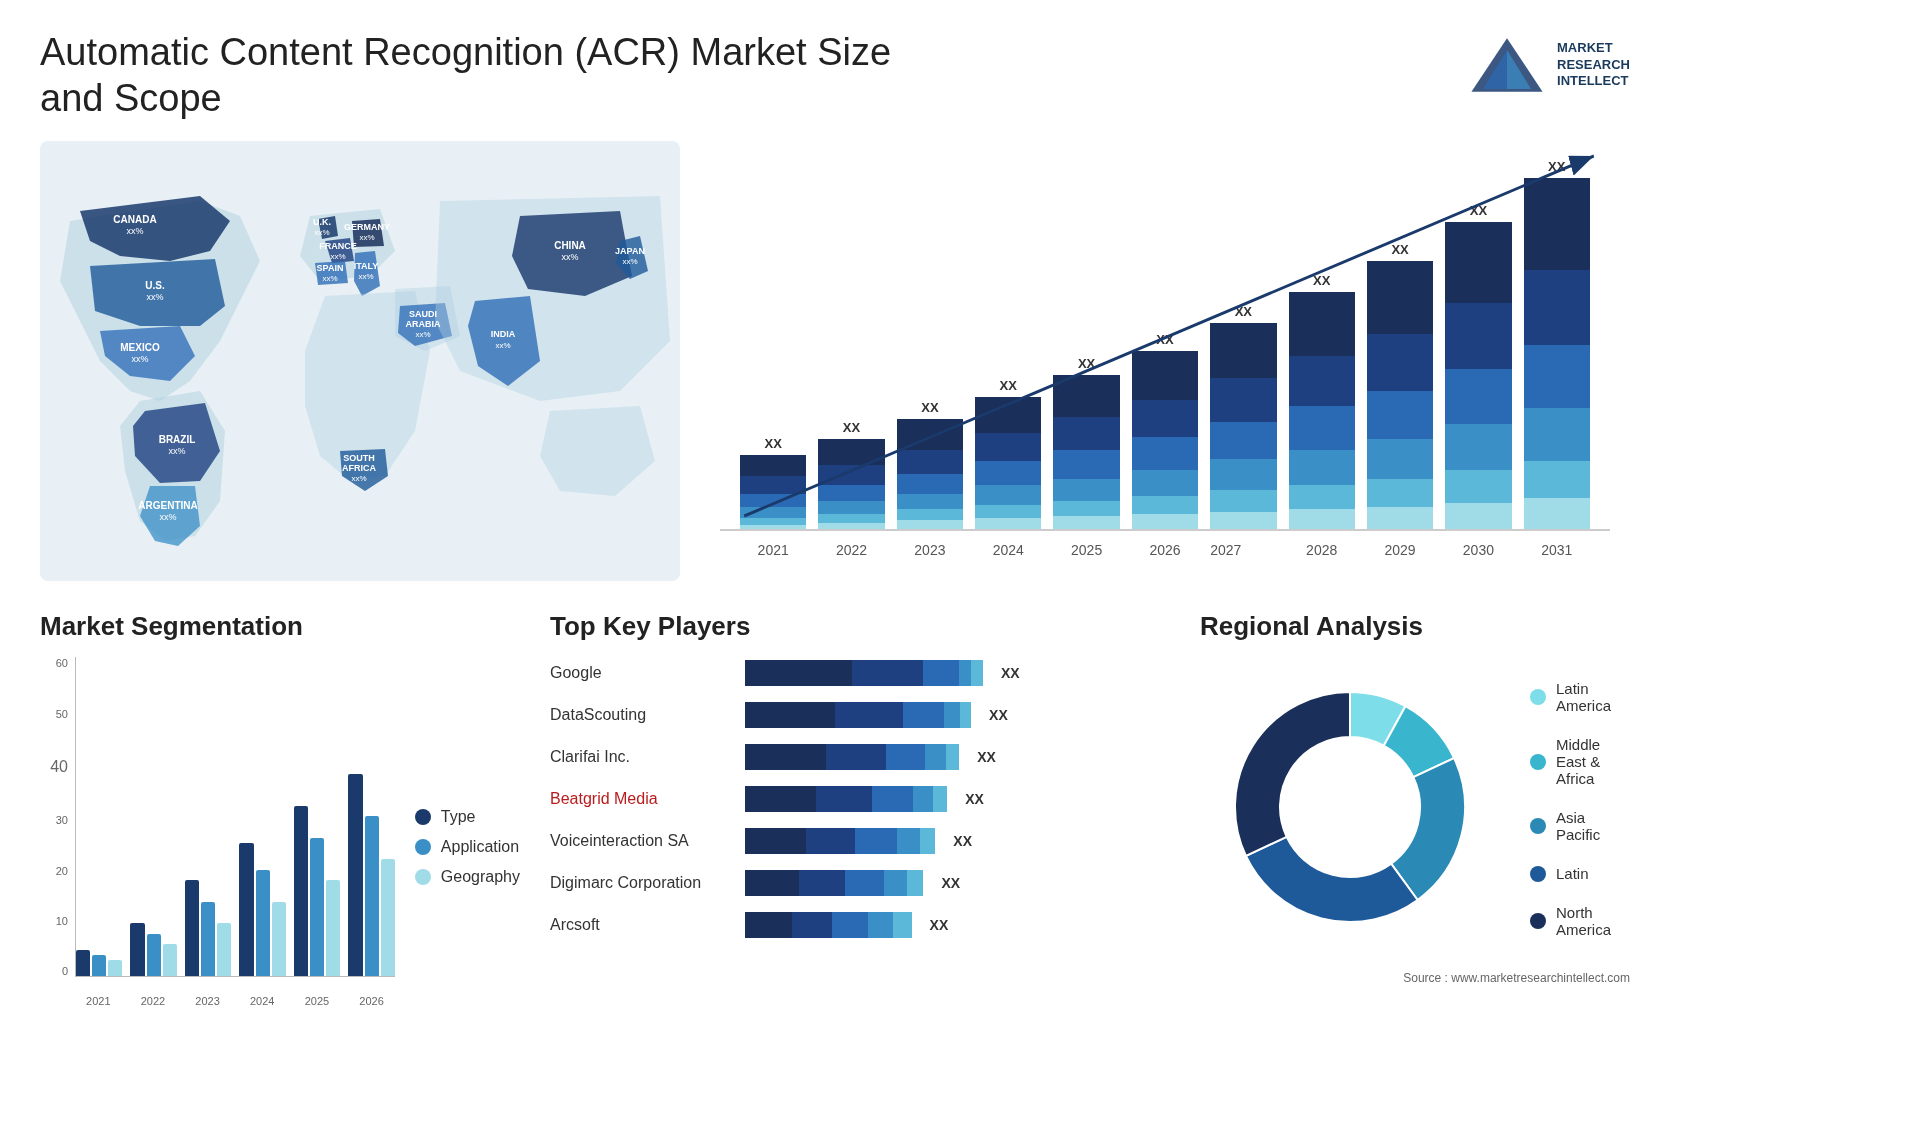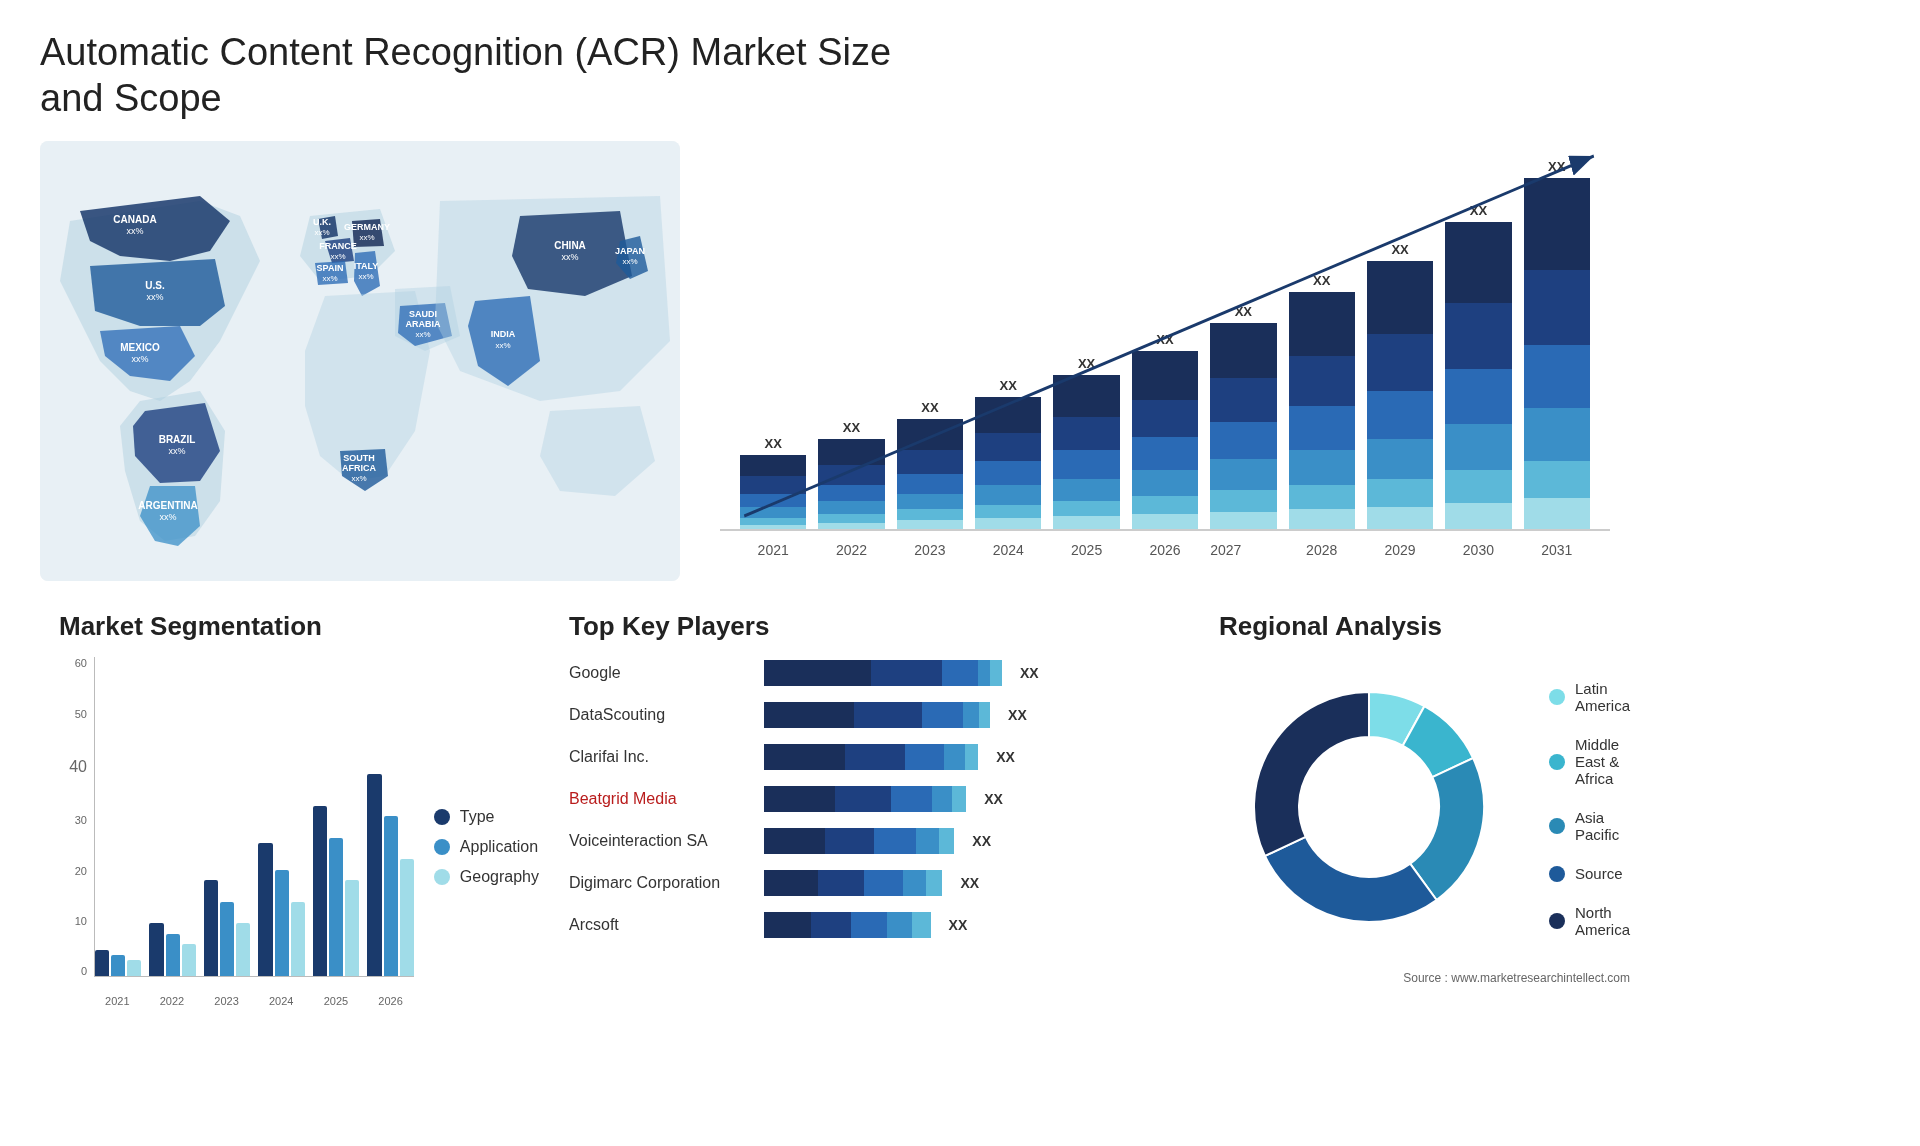--- a/index.html
+++ b/index.html
@@ -76,21 +76,20 @@
     
     .bottom-section {
       display: flex;
       gap: 30px;
       height: 500px;
     }
 
     
     .segmentation-area {
       flex: 0 0 480px;
-      margin-left: 19px;
     }
     .section-title {
       font-size: 26px;
       font-weight: 600;
       color: #222;
       margin-bottom: 15px;
     }
     .seg-chart-wrapper {
       display: flex;
       gap: 20px;
@@ -168,20 +167,32 @@
       margin-top: 15px;
     }
   </style>
 </head>
 <body>
 
 <div class="page">
 
   <div class="header">
     <h1 class="title">Automatic Content Recognition (ACR) Market Size and Scope</h1>
+    <div class="logo-area">
+      <svg class="logo-svg" viewBox="0 0 90 70" xmlns="http://www.w3.org/2000/svg">
+        <polygon points="45,5 5,65 85,65" fill="#1a3a6c" opacity="0.85"></polygon>
+        <polygon points="45,18 18,62 45,62" fill="#2a6ab5" opacity="0.7"></polygon>
+        <polygon points="45,18 45,62 72,62" fill="#3a8fc7" opacity="0.7"></polygon>
+      </svg>
+      <div class="logo-text">
+        <div>MARKET</div>
+        <div>RESEARCH</div>
+        <div>INTELLECT</div>
+      </div>
+    </div>
   </div>
 
   <div class="top-section">
 
     <div class="map-container">
       <svg viewBox="0 0 640 440" xmlns="http://www.w3.org/2000/svg" style="width:100%;height:100%;">
 
         <rect width="640" height="440" fill="#e8f0f5"></rect>
 
         <path d="M30,80 L160,60 L200,75 L220,120 L200,160 L180,200 L150,240 L120,260 L90,250 L60,220 L40,180 L20,140 Z" fill="#b0cfe0" opacity="0.5"></path>
@@ -618,21 +629,21 @@
           <div class="regional-legend-item">
             <div class="reg-dot" style="background:#3ab5ce;"></div>
             <span>Middle East &amp; Africa</span>
           </div>
           <div class="regional-legend-item">
             <div class="reg-dot" style="background:#2a8ab5;"></div>
             <span>Asia Pacific</span>
           </div>
           <div class="regional-legend-item">
             <div class="reg-dot" style="background:#1e5a9a;"></div>
-            <span>Source</span>
+            <span>Latin</span>
           </div>
           <div class="regional-legend-item">
             <div class="reg-dot" style="background:#1a2f5a;"></div>
             <span>North America</span>
           </div>
         </div>
       </div>
       <div class="source" style="margin-top:10px;font-size:12px;color:#666;text-align:right;">Source : www.marketresearchintellect.com</div>
     </div>
 

